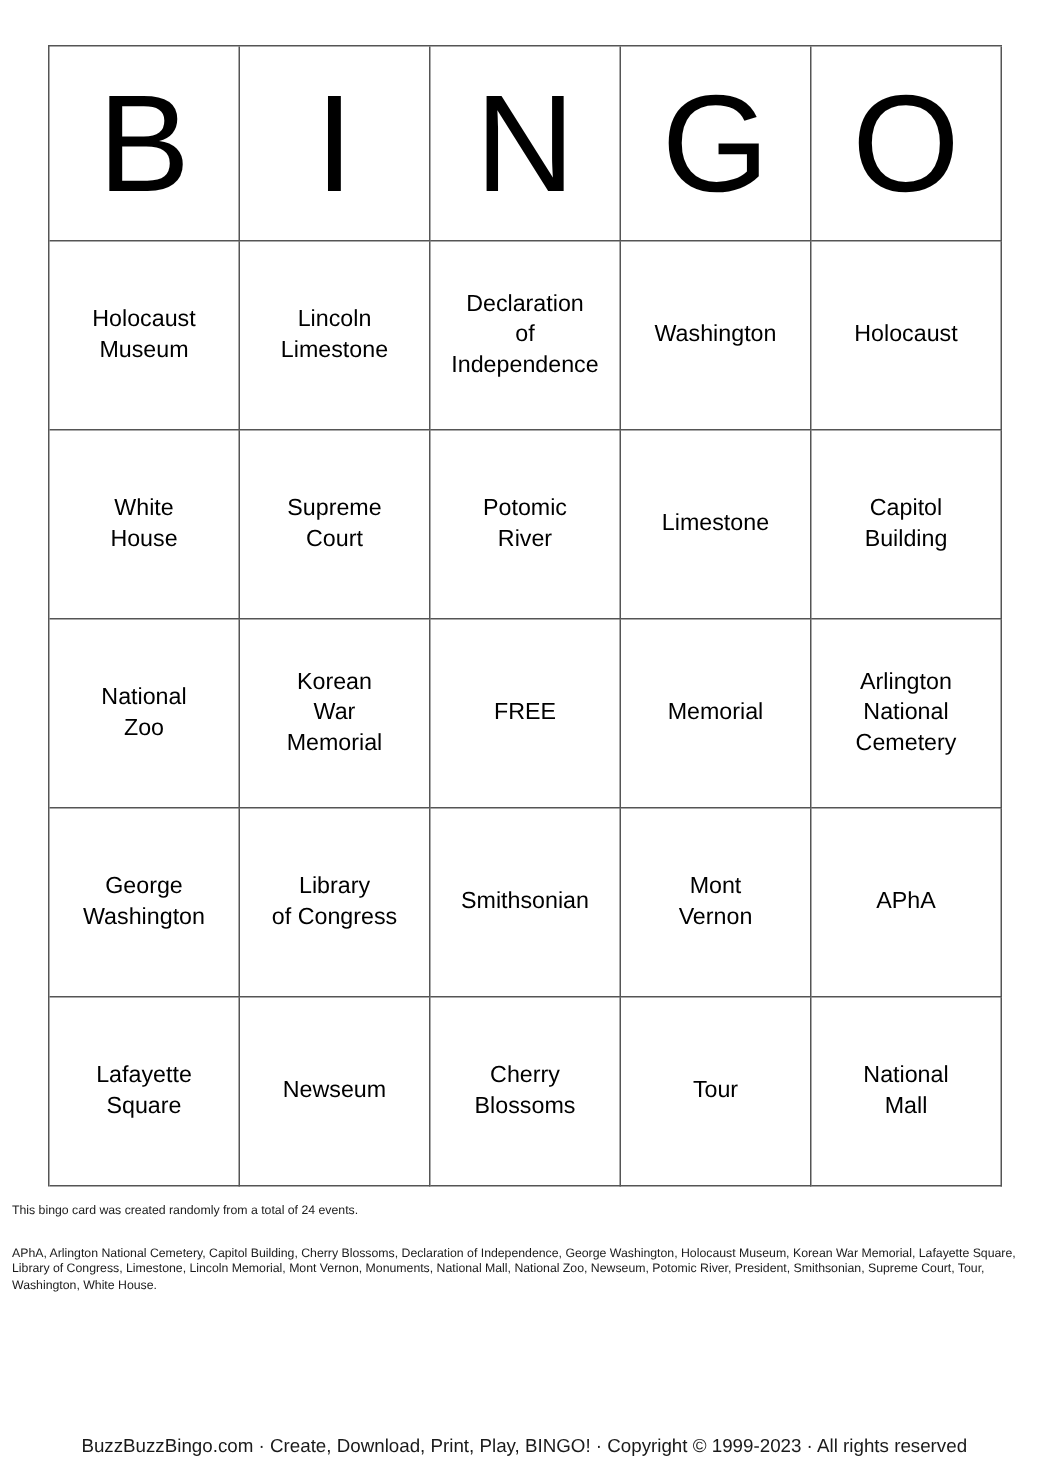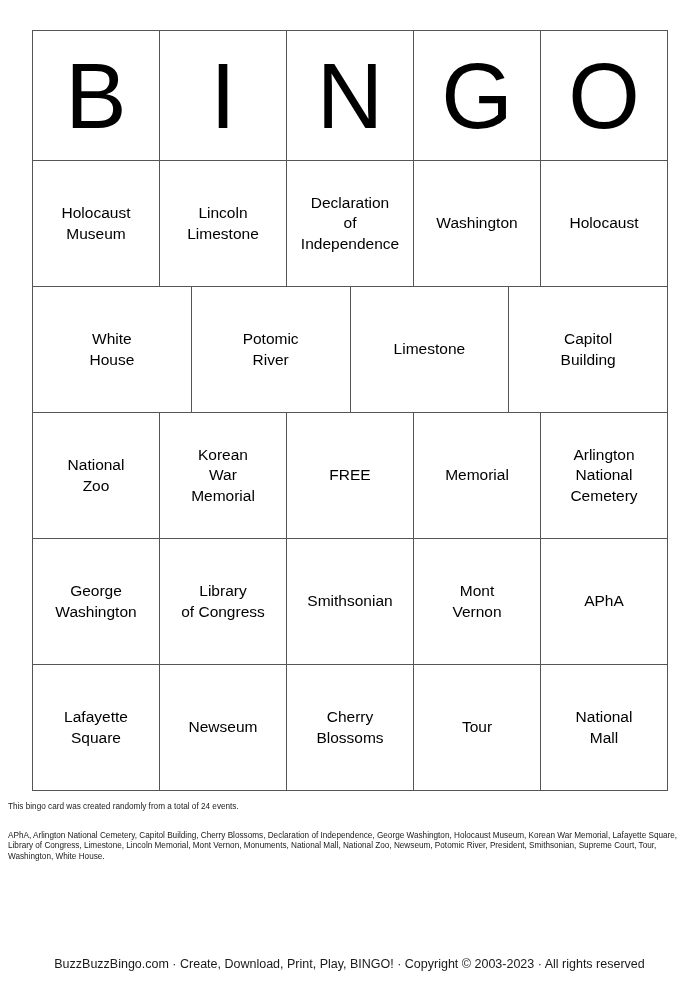--- a/index.html
+++ b/index.html
@@ -122,20 +122,22 @@
       <div class="grid-cell">Declaration
 of
 Independence</div>
       <div class="grid-cell">Washington</div>
       <div class="grid-cell">Holocaust</div>
     </div>
 
     <div class="grid-row">
       <div class="grid-cell">White
 House</div>
+      <div class="grid-cell">Supreme
+Court</div>
       <div class="grid-cell">Potomic
 River</div>
       <div class="grid-cell">Limestone</div>
       <div class="grid-cell">Capitol
 Building</div>
     </div>
 
     <div class="grid-row">
       <div class="grid-cell">National
 Zoo</div>
@@ -171,15 +173,15 @@
 Mall</div>
     </div>
 
   </div>
 
   <div class="blurb">
     <span class="intro">This bingo card was created randomly from a total of 24 events.</span>
     <span class="events">APhA, Arlington National Cemetery, Capitol Building, Cherry Blossoms, Declaration of Independence, George Washington, Holocaust Museum, Korean War Memorial, Lafayette Square, Library of Congress, Limestone, Lincoln Memorial, Mont Vernon, Monuments, National Mall, National Zoo, Newseum, Potomic River, President, Smithsonian, Supreme Court, Tour, Washington, White House.</span>
   </div>
 
-  <div class="footer">BuzzBuzzBingo.com · Create, Download, Print, Play, BINGO! · Copyright © 2003-2023 · All rights reserved</div>
+  <div class="footer">BuzzBuzzBingo.com · Create, Download, Print, Play, BINGO! · Copyright © 1999-2023 · All rights reserved</div>
 
 </div>
 
 </body></html>

